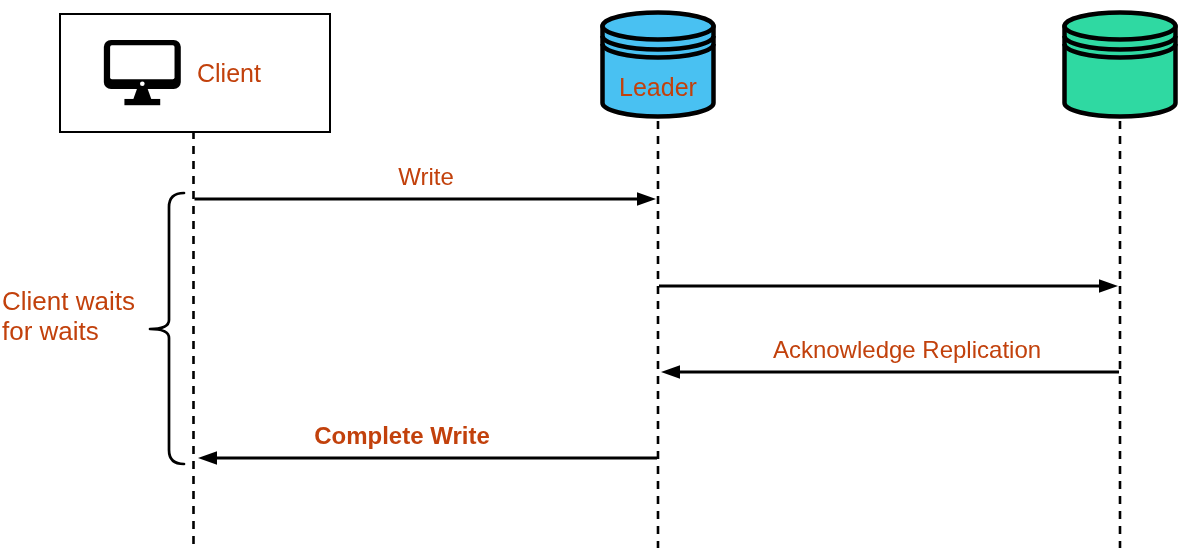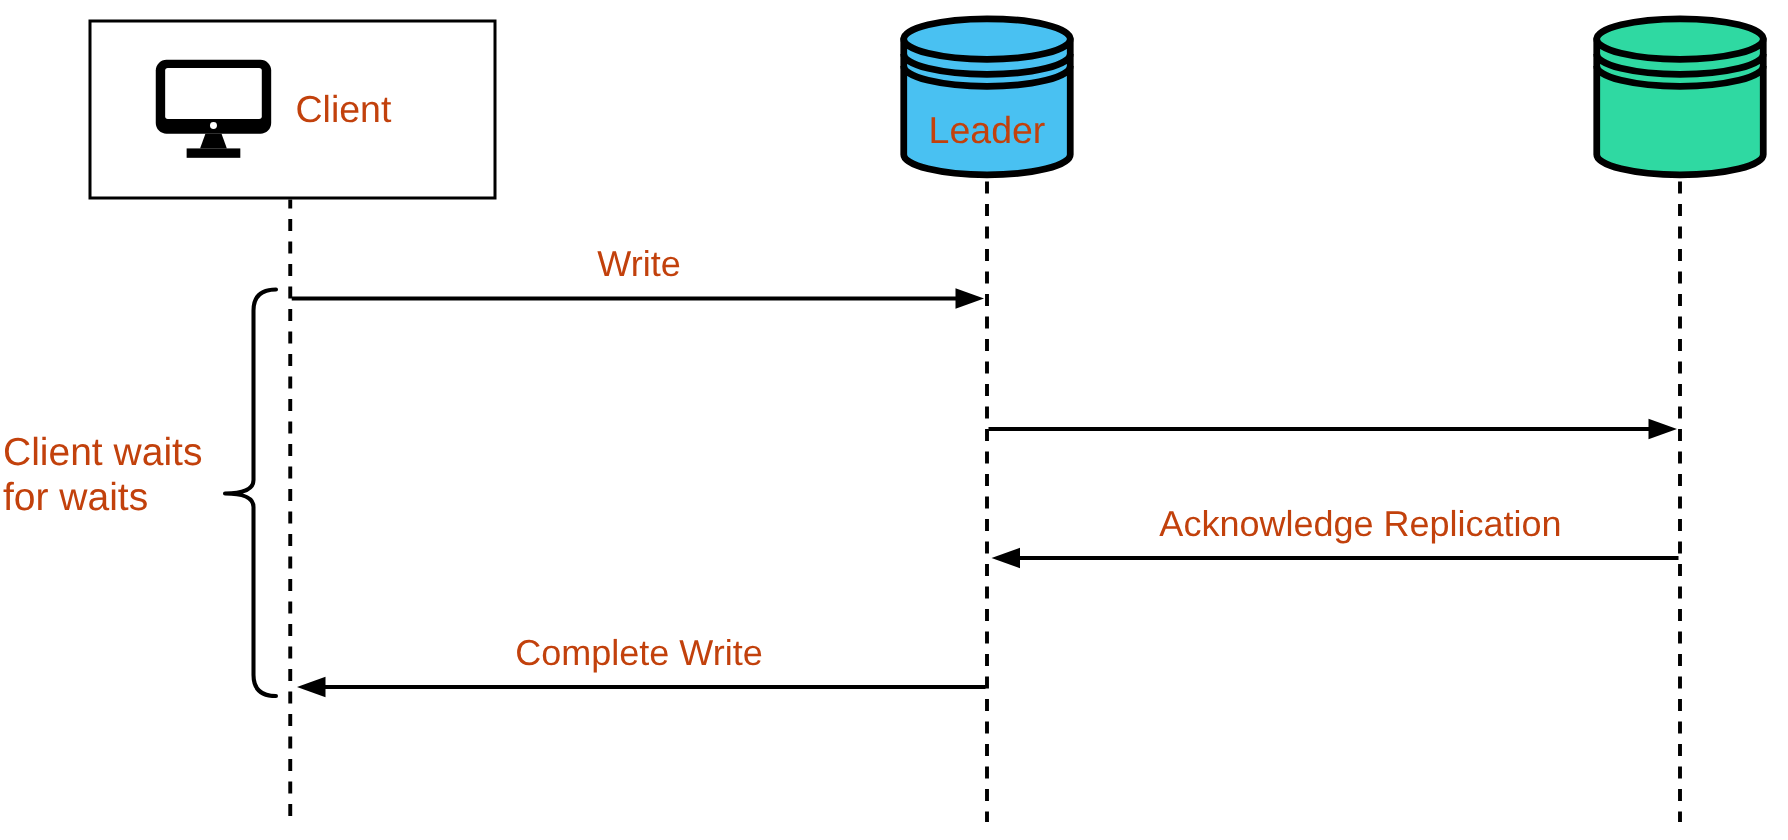--- a/index.html
+++ b/index.html
@@ -65,21 +65,21 @@
   .msg-label {
     position: absolute;
     transform: translateX(-50%);
     font-size: 24px;
     line-height: 26px;
     white-space: nowrap;
   }
   #msg-0 { left: 426px; top: 164px; }
   #msg-1 { left: 889px; top: 251px; }
   #msg-2 { left: 907px; top: 337px; }
-  #msg-3 { left: 426px; top: 423px; }
+  #msg-3 { left: 402px; top: 423px; font-weight: bold; }
   
   .annotation {
     position: absolute;
     left: 2px; top: 286px;
     width: 158px;
     text-align: left;
     font-size: 26px;
     line-height: 30px;
   }
 </style>

